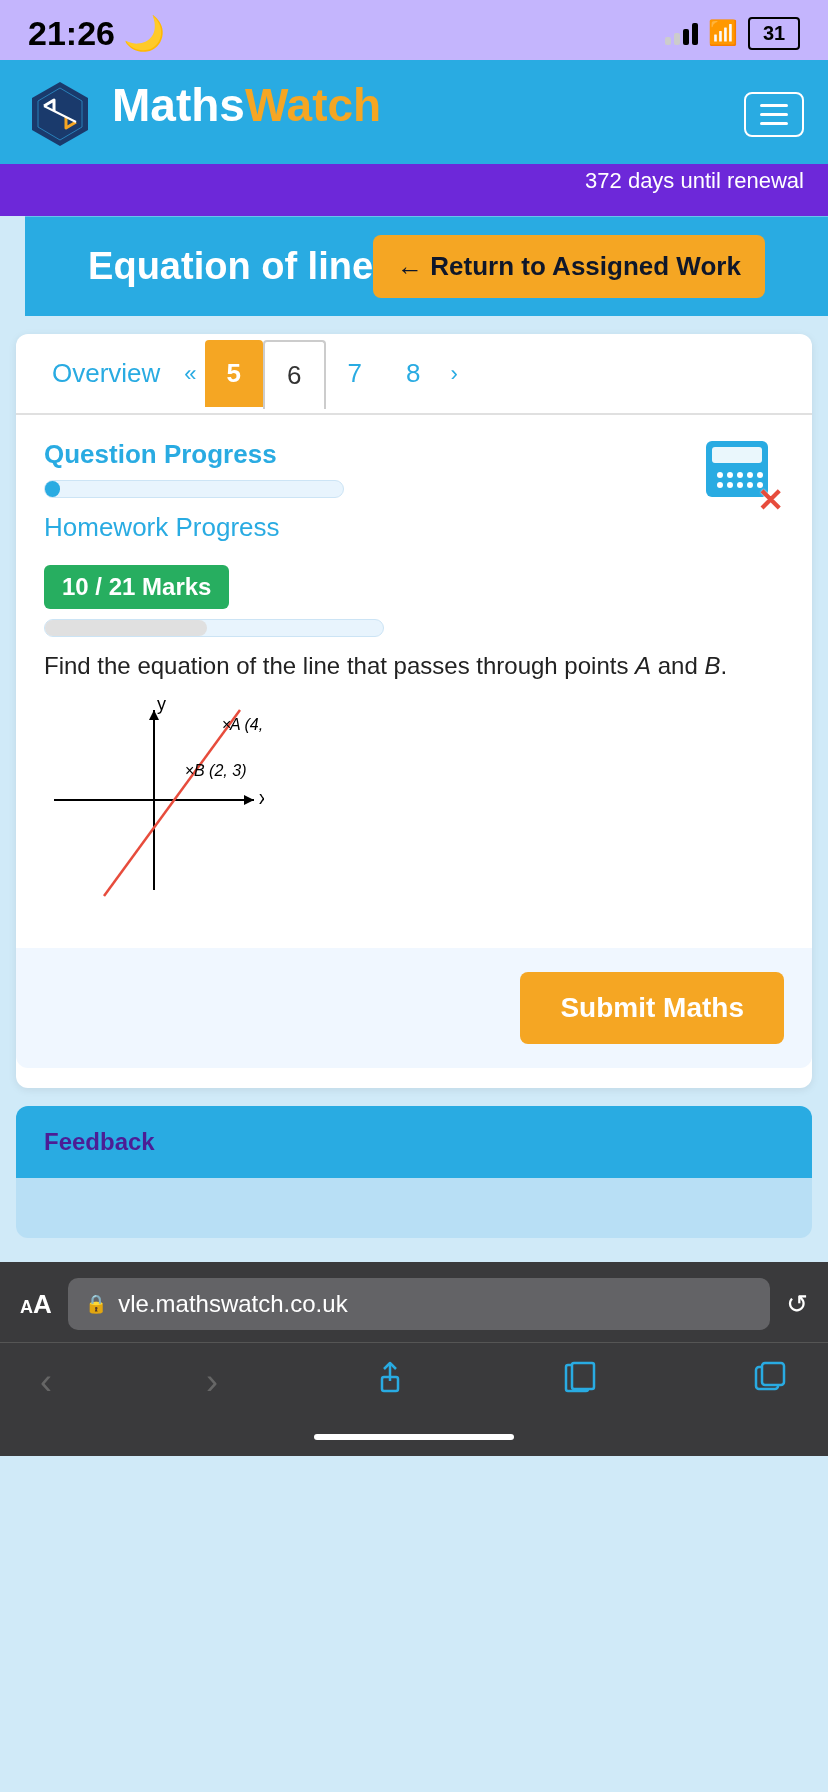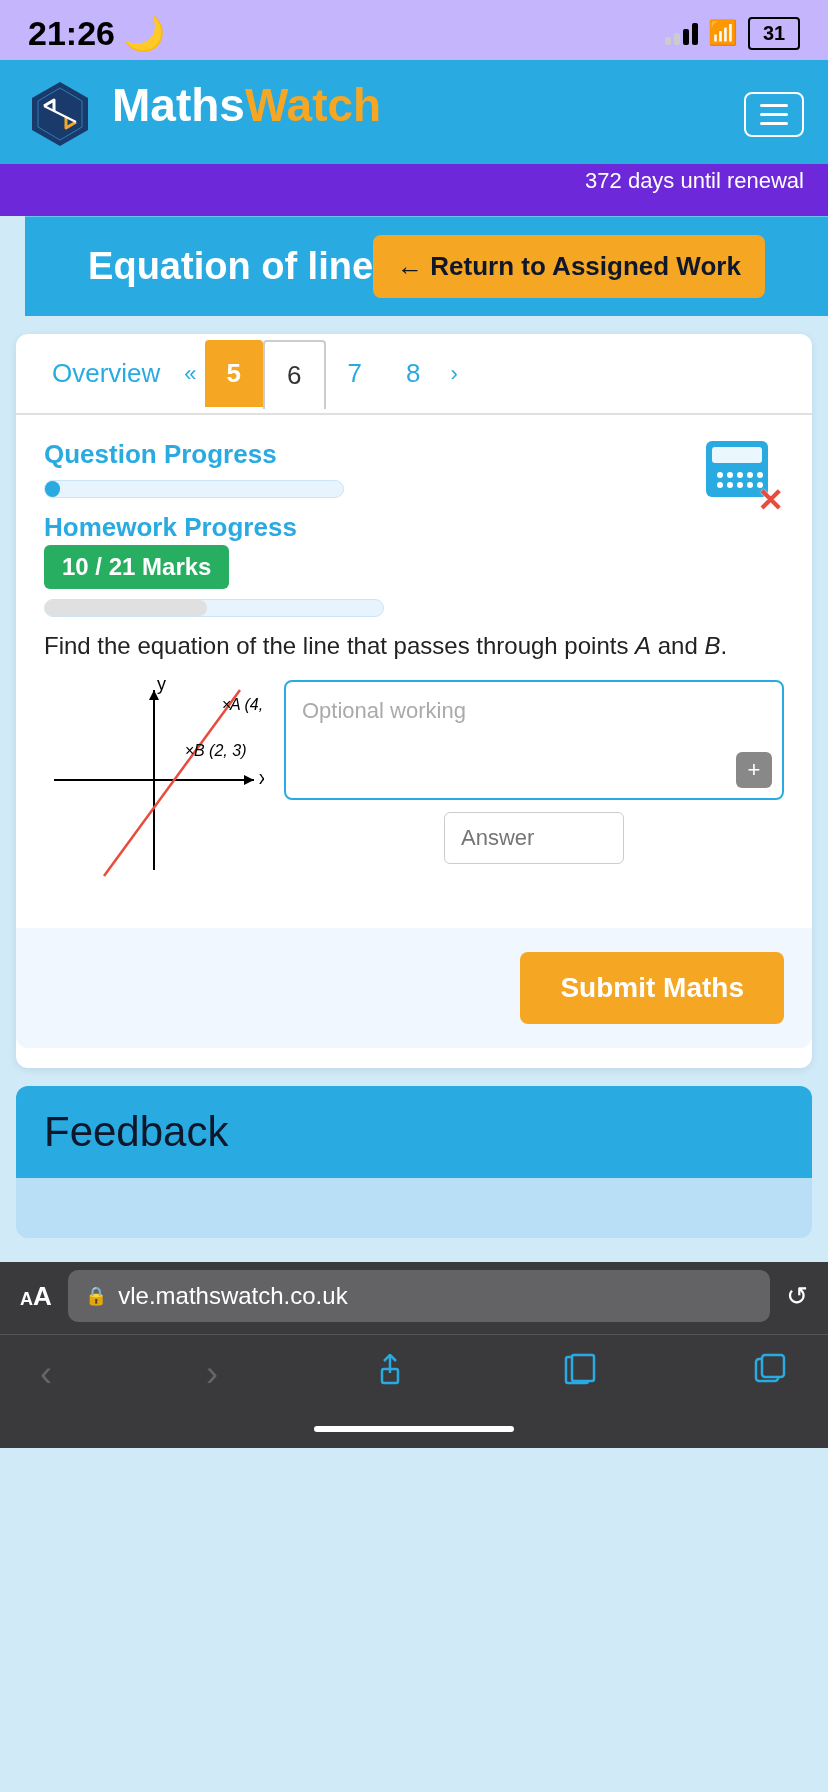--- a/index.html
+++ b/index.html
@@ -225,23 +225,23 @@
       bottom: 0;
       right: 0;
       color: #e74c3c;
       font-size: 32px;
       font-weight: 900;
       text-shadow: 0 0 2px white;
     }
     .homework-progress-label {
       color: #29abe2;
       font-size: 26px;
-      font-weight: 700;
+      font-weight: 400;
       margin-top: 14px;
-      margin-bottom: 2px;
+      margin-bottom: 22px;
     }
     .marks-badge {
       background: #27ae60;
       color: white;
       border-radius: 6px;
       padding: 8px 18px;
       font-size: 24px;
       font-weight: 600;
       display: inline-block;
     }
@@ -339,36 +339,36 @@
     }
 
     
     .feedback-section {
       background: #29abe2;
       margin: 18px 16px 0 16px;
       border-radius: 12px 12px 0 0;
       padding: 22px 28px;
     }
     .feedback-label {
-      color: #0f172a;
-      font-size: 42px;
-      font-weight: 400;
+      color: #4c1d95;
+      font-size: 24px;
+      font-weight: 700;
     }
     .feedback-body {
       background: #b8dff5;
       margin: 0 16px;
       min-height: 60px;
       border-radius: 0 0 12px 12px;
       padding: 20px;
     }
 
     
     .browser-bar {
       background: #3a3a3c;
-      padding: 8px 20px 12px 20px;
+      padding: 16px 20px 12px 20px;
       display: flex;
       align-items: center;
       gap: 16px;
       margin-top: 24px;
     }
     .font-size-btn {
       color: white;
       font-size: 24px;
       font-weight: 600;
       background: none;
@@ -546,29 +546,20 @@
           <line x1="60" y1="196" x2="196" y2="10" stroke="#e74c3c" stroke-width="2.5"></line>
 
           <text x="186" y="30" font-size="16" fill="black" font-style="italic">A (4, 7)</text>
           <text x="178" y="30" font-size="16" fill="black">×</text>
 
           <text x="150" y="76" font-size="16" fill="black" font-style="italic">B (2, 3)</text>
           <text x="141" y="76" font-size="16" fill="black">×</text>
         </svg>
       </div>
 
-      <div class="input-area">
-        <div class="optional-working-box">
-          <span>Optional working</span>
-          <button class="expand-btn">
-            <span>+</span>
-          </button>
-        </div>
-        <input class="answer-input" type="text" placeholder="Answer" style="">
-      </div>
     </div>
   </div>
 
   <div class="submit-row">
     <button class="submit-btn">Submit Maths</button>
   </div>
 </div>
 
 <div class="feedback-section">
   <span class="feedback-label">Feedback</span>

